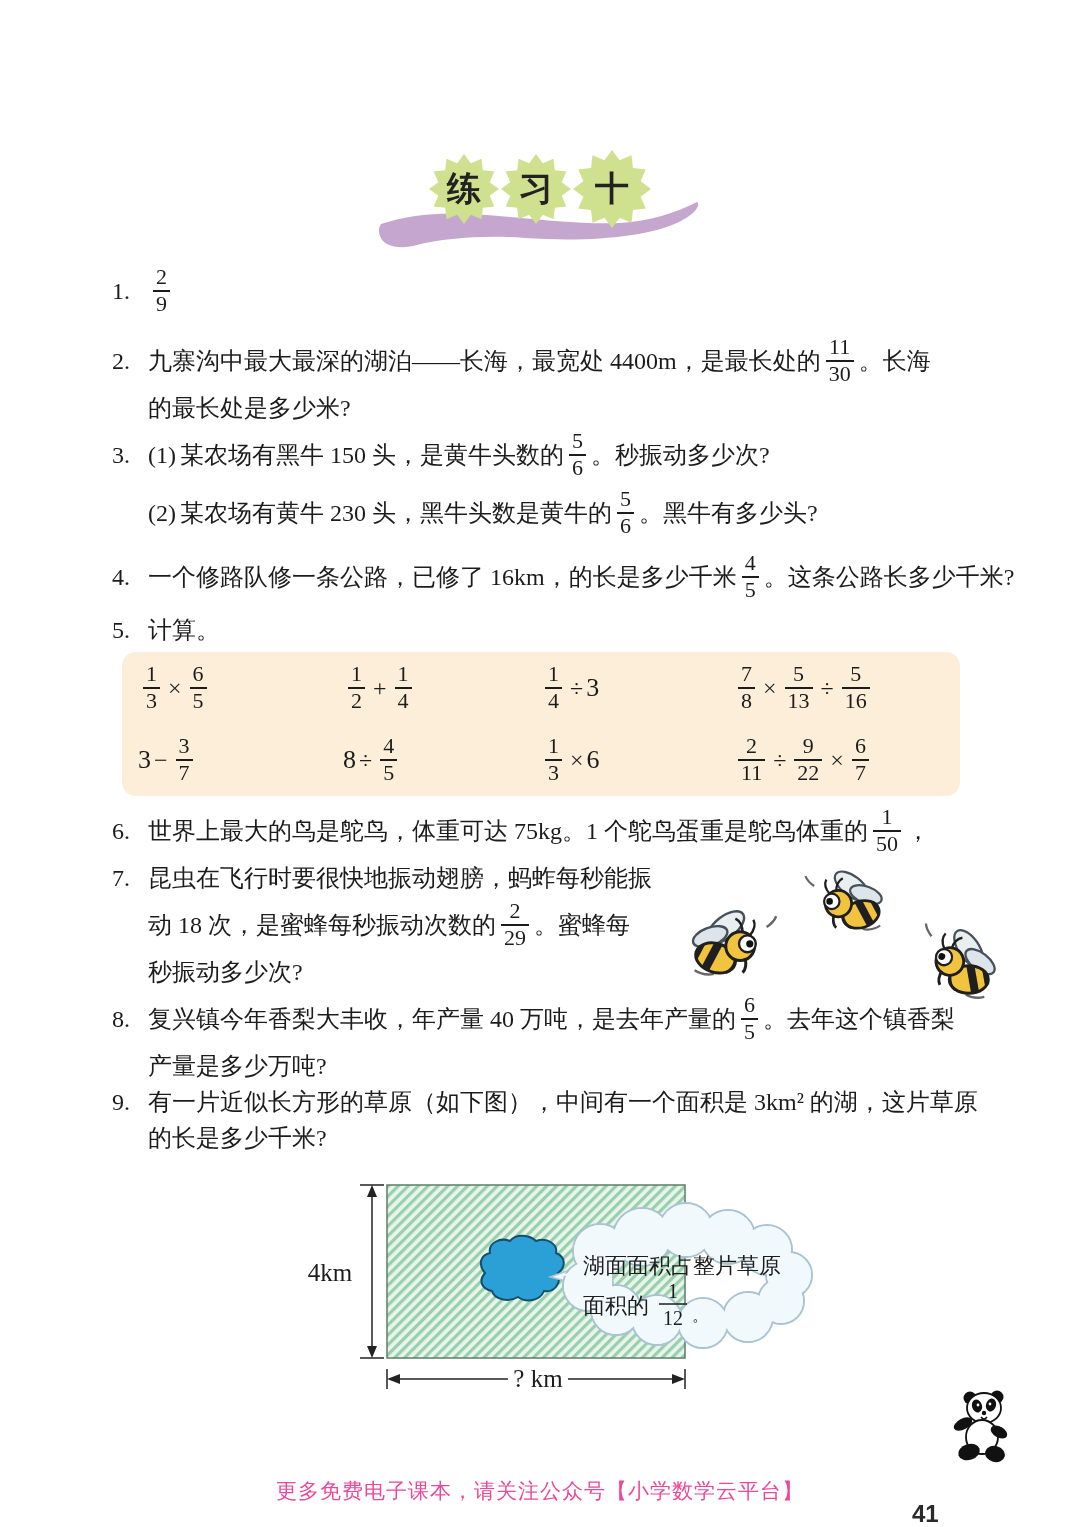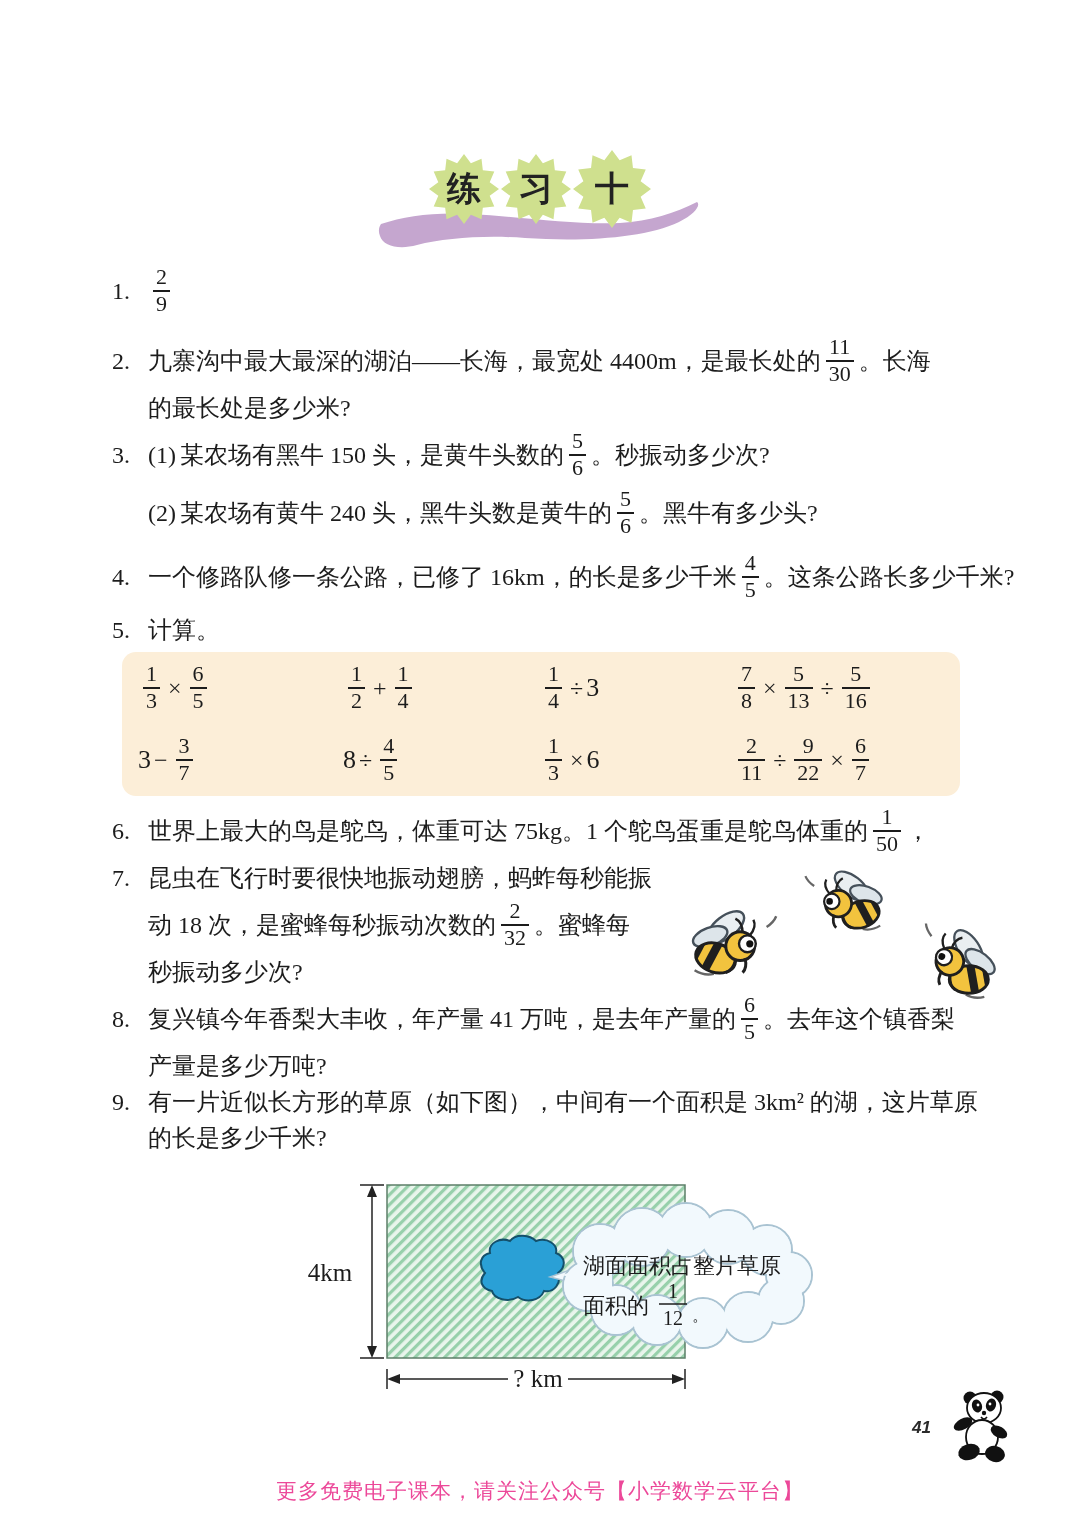--- a/index.html
+++ b/index.html
@@ -37,22 +37,22 @@
   .calc-box{background:#fceed8;border-radius:14px;width:822px;height:144px;margin:4px 0 6px 10px;
             display:grid;grid-template-columns:205px 197px 193px 1fr;grid-auto-rows:1fr;
             align-items:center;padding-left:16px;}
   .expr{display:flex;align-items:center;font-size:24px;}
 
   .m12{margin-top:12px;} .m6{margin-top:6px;} .m4{margin-top:4px;} .m0{margin-top:0;}
 
   
   .bees{position:absolute;left:655px;top:853px;}
   .diagram{position:absolute;left:300px;top:1183px;}
-  .pagenum{position:absolute;left:912px;top:1418px;font-family:"Liberation Sans","DejaVu Sans",sans-serif;
-           font-weight:700;font-size:17px;color:#2a2a2a;font-style:italic;}
+  .pagenum{position:absolute;left:912px;top:1500px;font-family:"Liberation Sans","DejaVu Sans",sans-serif;
+           font-weight:700;font-size:24px;color:#2a2a2a;}
   .panda{position:absolute;left:952px;top:1390px;}
   .footer{position:absolute;left:0;top:1477px;width:100%;text-align:center;font-size:21px;color:#ec4899;
           letter-spacing:1px;}
   svg text{font-family:"Liberation Serif","DejaVu Serif",serif;fill:#1c1c1c;}
 </style>
 </head>
 <body>
 
 <div class="page">
 
@@ -106,21 +106,21 @@
         <span class="ptag">(1)</span>
         <span class="ptext">某农场有黑牛 150 头，是黄牛头数的</span>
         <span class="frac">
             <span class="fn">5</span>
             <span class="fd">6</span>
           </span>
         <span class="ptext">。秒振动多少次?</span>
       </div>
       <div class="pline tall cont-sub">
         <span class="ptag">(2)</span>
-        <span class="ptext">某农场有黄牛 240 头，黑牛头数是黄牛的</span>
+        <span class="ptext">某农场有黄牛 230 头，黑牛头数是黄牛的</span>
         <span class="frac">
             <span class="fn">5</span>
             <span class="fd">6</span>
           </span>
         <span class="ptext">。黑牛有多少头?</span>
       </div>
     </div>
 
     <div class="prob m6">
       <div class="pline tall">
@@ -243,33 +243,33 @@
 
     <div class="prob m0">
       <div class="pline">
         <span class="pnum">7.</span>
         <span class="ptext">昆虫在飞行时要很快地振动翅膀，蚂蚱每秒能振</span>
       </div>
       <div class="pline tall cont">
         <span class="ptext">动 18 次，是蜜蜂每秒振动次数的</span>
         <span class="frac">
             <span class="fn">2</span>
-            <span class="fd">32</span>
+            <span class="fd">29</span>
           </span>
         <span class="ptext">。蜜蜂每</span>
       </div>
       <div class="pline cont">
         <span class="ptext">秒振动多少次?</span>
       </div>
     </div>
 
     <div class="prob m0">
       <div class="pline tall">
         <span class="pnum">8.</span>
-        <span class="ptext">复兴镇今年香梨大丰收，年产量 41 万吨，是去年产量的</span>
+        <span class="ptext">复兴镇今年香梨大丰收，年产量 40 万吨，是去年产量的</span>
         <span class="frac">
             <span class="fn">6</span>
             <span class="fd">5</span>
           </span>
         <span class="ptext">。去年这个镇香梨</span>
       </div>
       <div class="pline cont">
         <span class="ptext">产量是多少万吨?</span>
       </div>
     </div>

